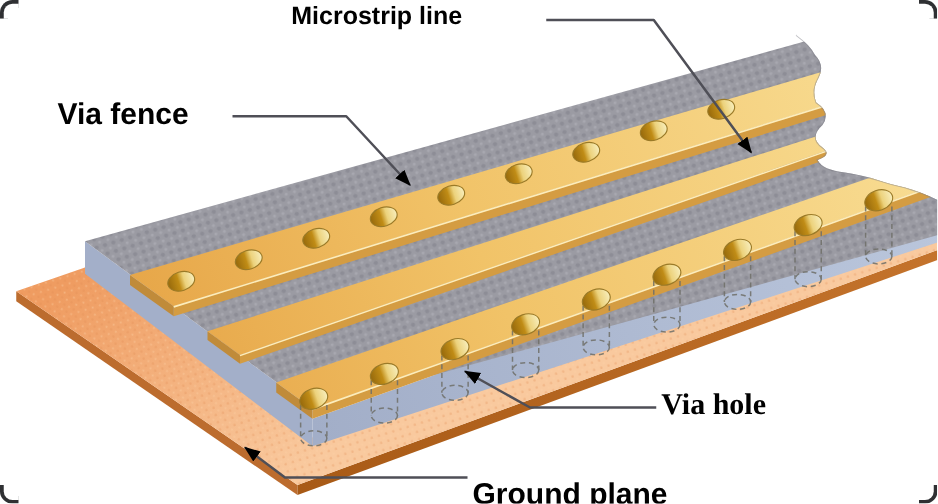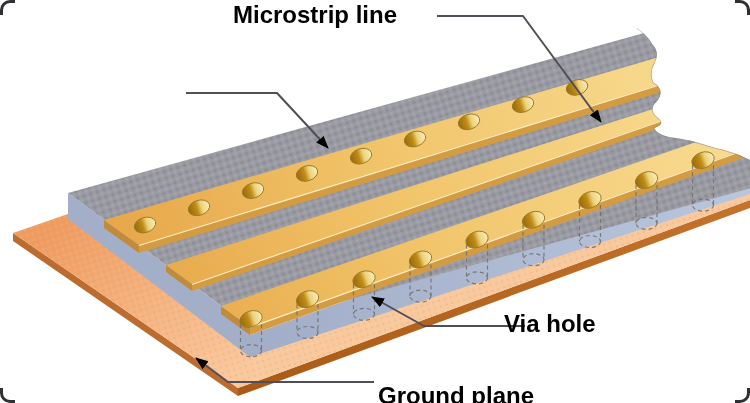--- a/index.html
+++ b/index.html
@@ -23,23 +23,23 @@
   }
   .diagram-label {
     position: absolute;
     font-weight: bold;
     font-size: 24px;
     line-height: 1.1;
     color: #000000;
     white-space: nowrap;
     letter-spacing: 0px;
   }
-  #label-microstrip-line { left: 233px; top: 2px; font-size: 24px; }
+  #label-microstrip-line { left: 233px; top: 2px; font-size: 20px; }
   #label-via-fence      { left: 46px;  top: 79px; }
-  #label-via-hole       { left: 504px; top: 311px; }
+  #label-via-hole       { left: 529px; top: 311px; font-family: Liberation Serif, serif; }
   #label-ground-plane   { left: 378px; top: 367px; margin-top: 16px; }
   
   .corner { position: absolute; width: 12px; height: 12px; pointer-events: none; }
   .corner.tl { left: 0; top: 0; border-top: 3px solid #2f3033; border-left: 3px solid #2f3033; border-top-left-radius: 10px; }
   .corner.tr { right: 0; top: 0; border-top: 3px solid #2f3033; border-right: 3px solid #2f3033; border-top-right-radius: 10px; }
   .corner.bl { left: 0; bottom: 0; border-bottom: 3px solid #2f3033; border-left: 3px solid #2f3033; border-bottom-left-radius: 10px; }
   .corner.br { right: 0; bottom: 0; border-bottom: 3px solid #2f3033; border-right: 3px solid #2f3033; border-bottom-right-radius: 10px; }
 </style>
 </head>
 <body>
@@ -215,20 +215,21 @@
 
     <g stroke="#4f4f57" stroke-width="2" fill="none" stroke-linejoin="round">
       <path d="M437,16 L523,16 L601,122" marker-end="url(#arrowHead)"></path>
       <path d="M186,93 L277,93 L328,148" marker-end="url(#arrowHead)"></path>
       <path d="M525,326 L424,326 L372,297" marker-end="url(#arrowHead)"></path>
       <path d="M374,382 L228,382 L196,358" marker-end="url(#arrowHead)"></path>
     </g>
   </svg>
 
   <div class="diagram-label" id="label-microstrip-line">Microstrip line</div>
+  <div class="diagram-label" id="label-via-fence">Via fence</div>
   <div class="diagram-label" id="label-via-hole">Via hole</div>
   <div class="diagram-label" id="label-ground-plane">Ground plane</div>
 
   <div class="corner tl"></div>
   <div class="corner tr"></div>
   <div class="corner bl"></div>
   <div class="corner br"></div>
 </div>
 
 </body></html>

